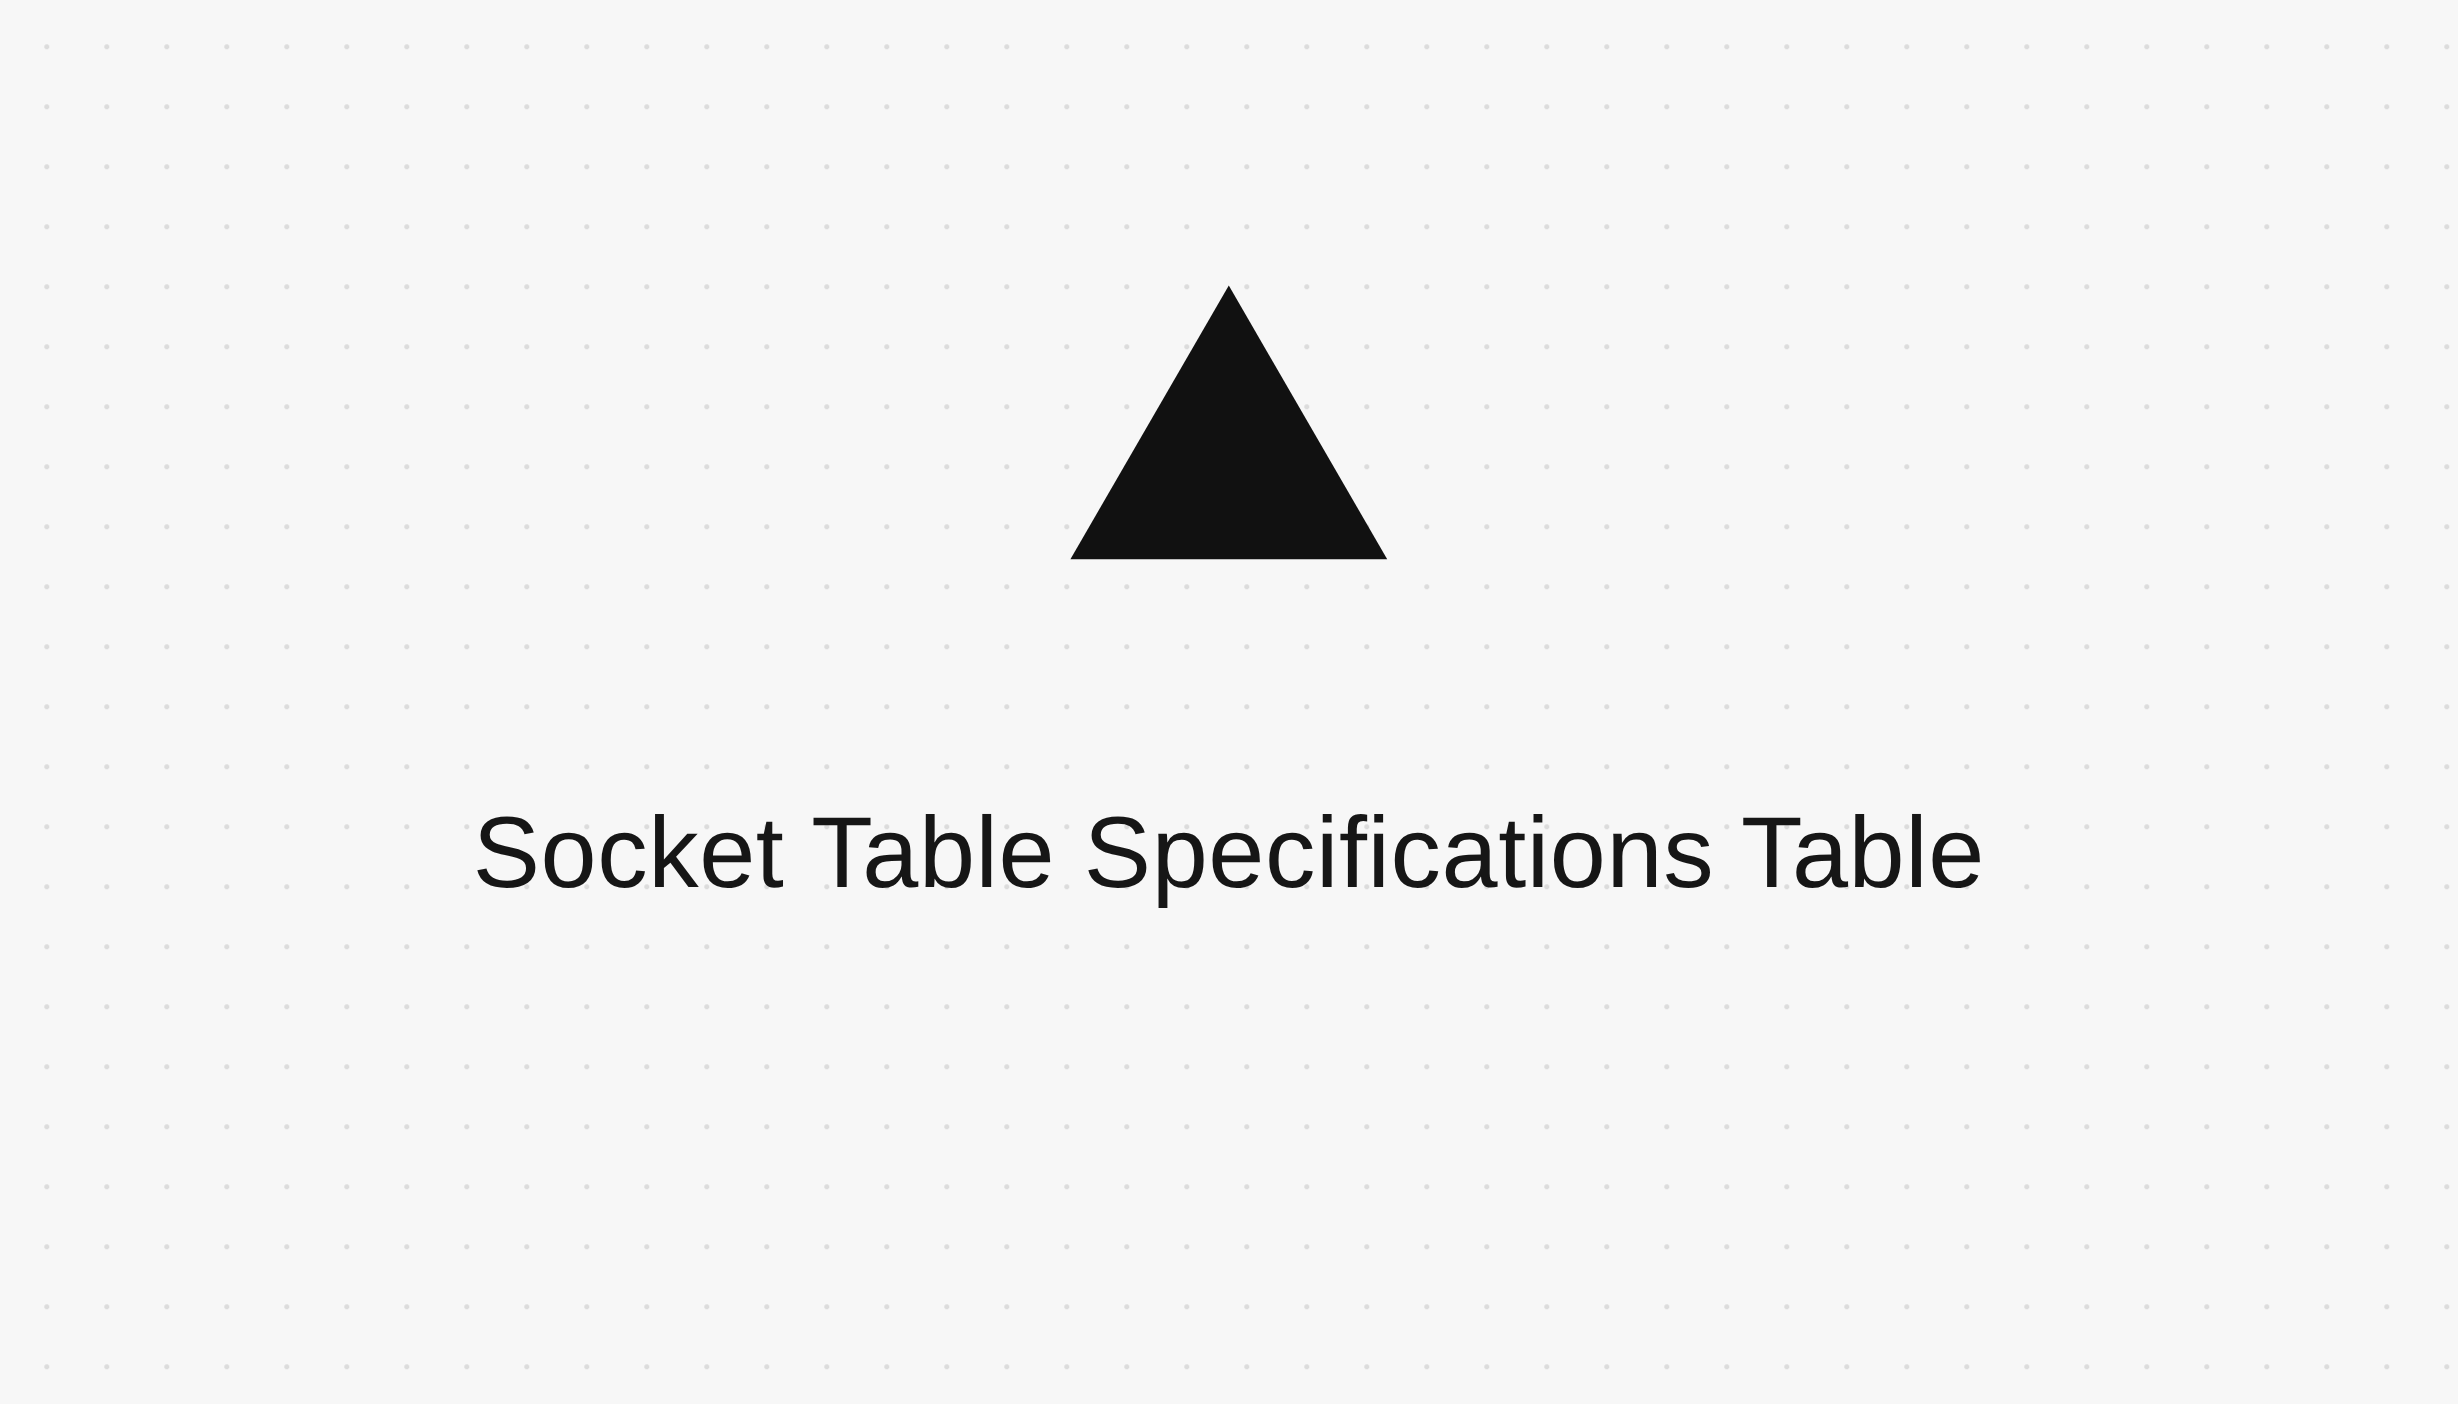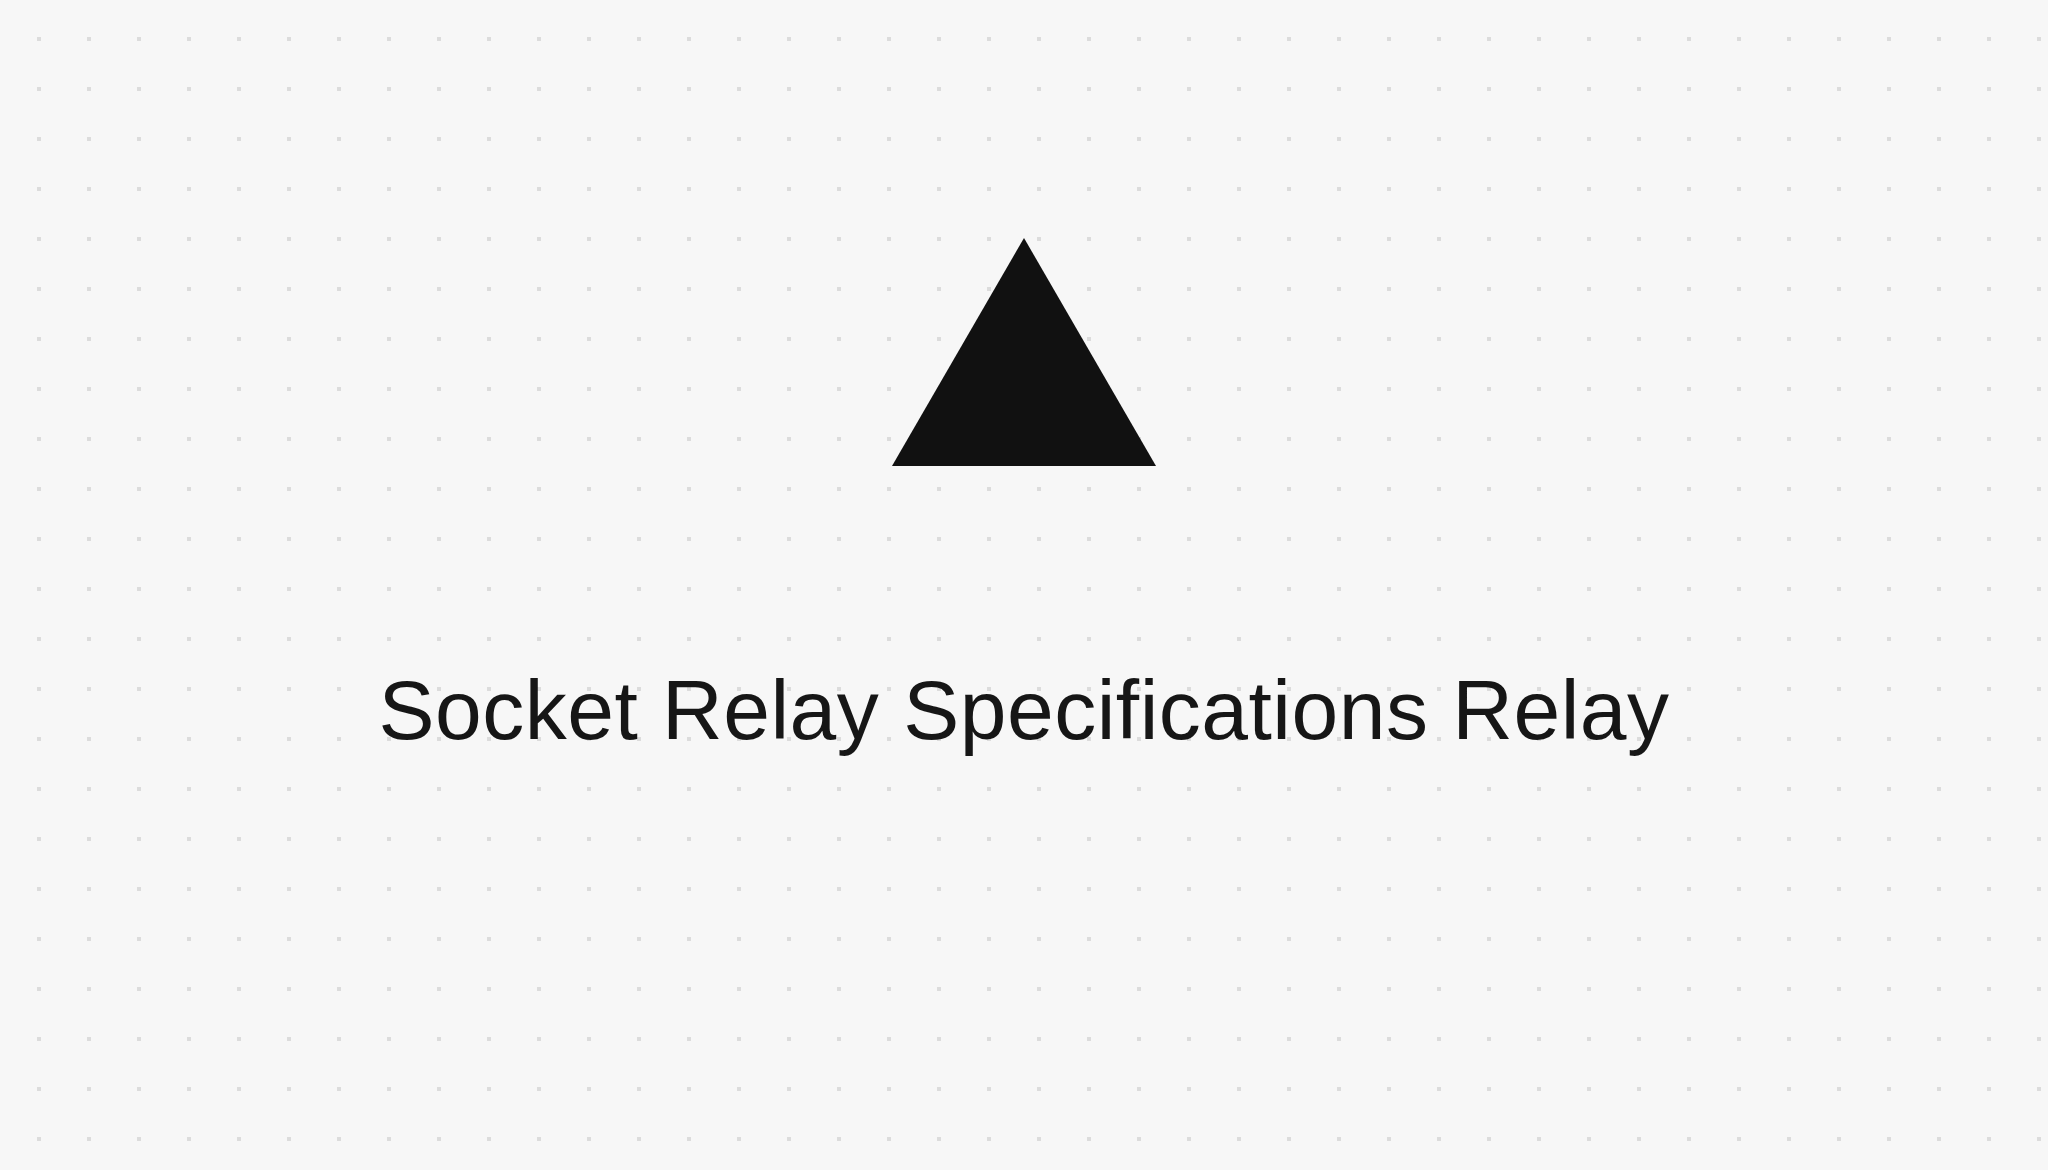--- a/index.html
+++ b/index.html
@@ -52,15 +52,15 @@
     color: var(--text);
     letter-spacing: 0.5px;
   }
 </style>
 </head>
 <body>
 
 <div class="canvas">
   <div class="content">
     <div class="triangle"></div>
-    <h1 class="title">Socket Relay Specifications Relay</h1>
+    <h1 class="title">Socket Table Specifications Table</h1>
   </div>
 </div>
 
 </body></html>

